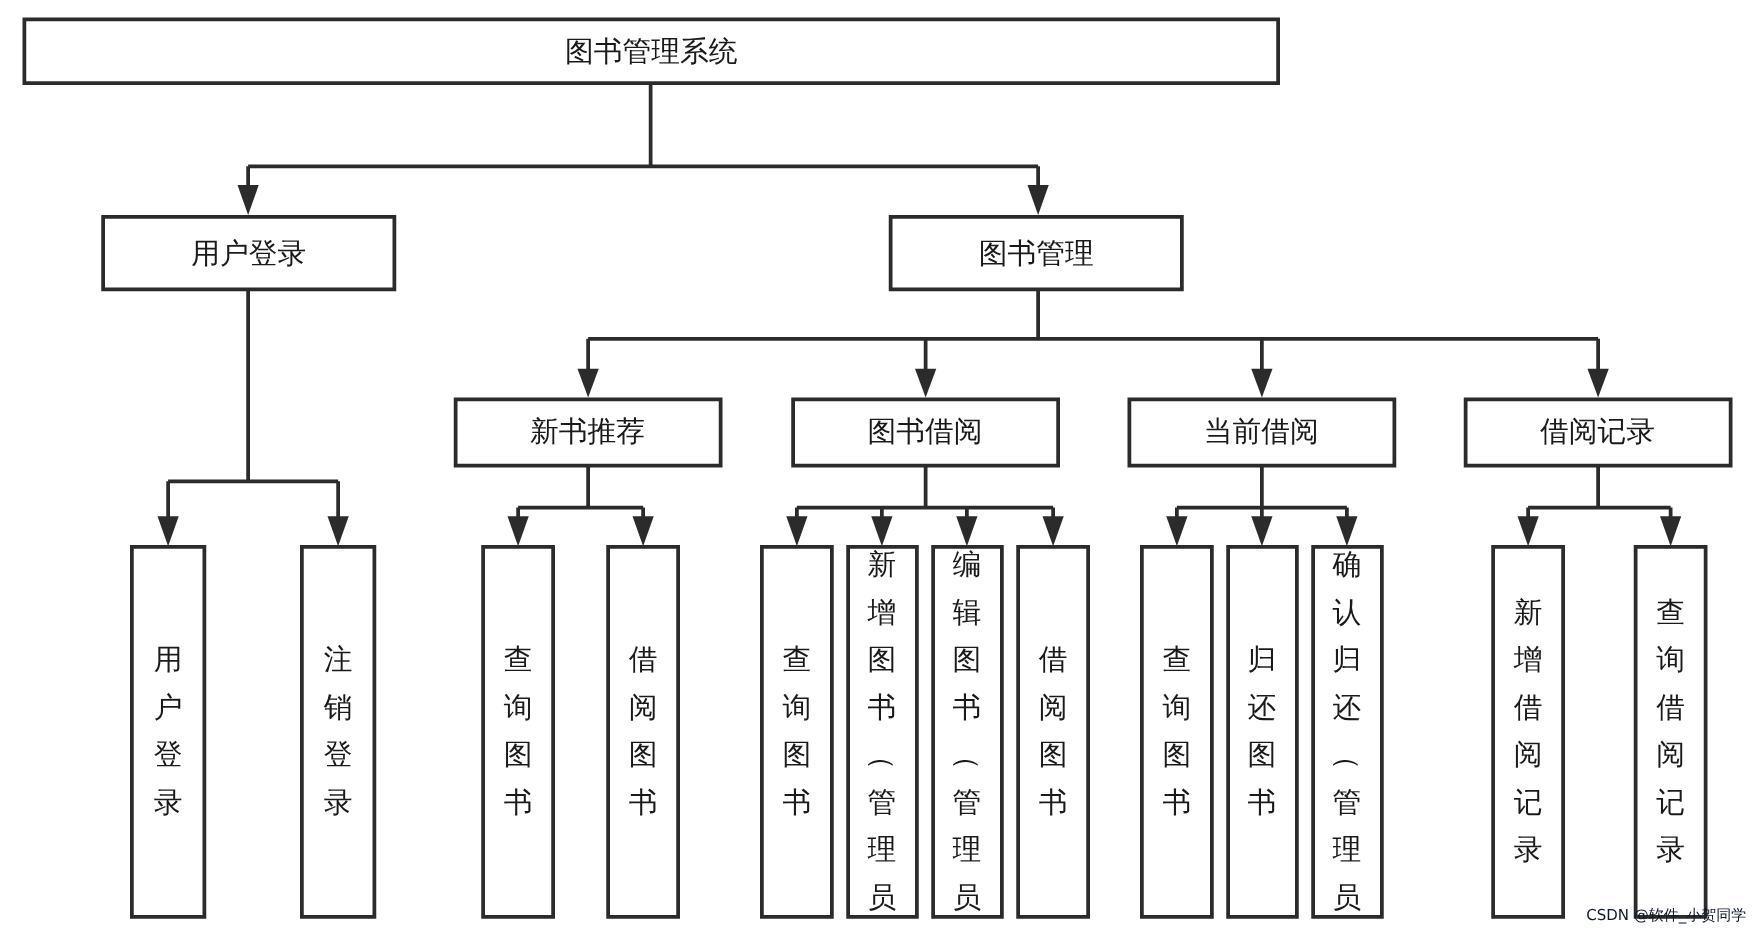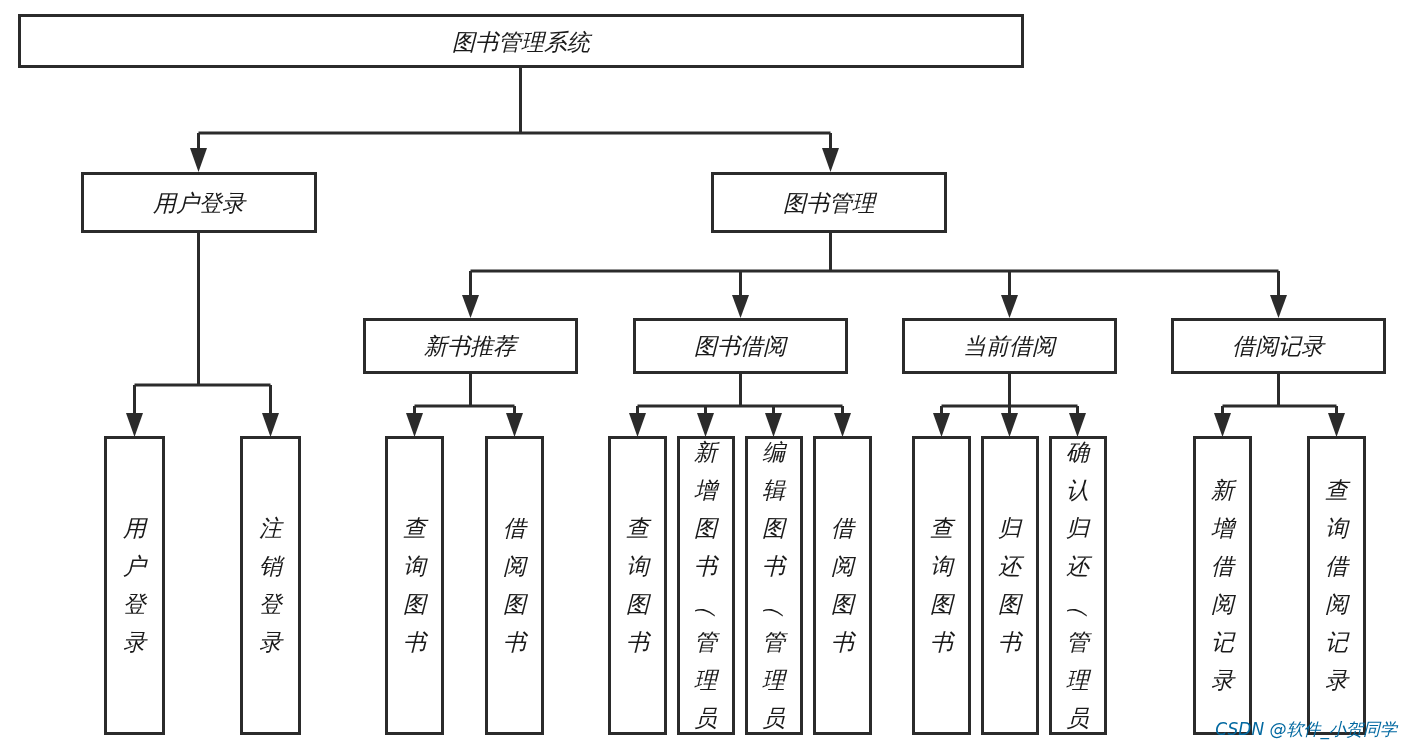--- a/index.html
+++ b/index.html
@@ -11,21 +11,20 @@
     width: 1405px;
     height: 747px;
     overflow: hidden;
     font-family: "DejaVu Sans", "Liberation Sans", sans-serif;
   }
   #diagram-root {
     position: relative;
     width: 1405px;
     height: 747px;
     background: #ffffff;
-    font-style: italic;
   }
   svg#flowchart {
     position: absolute;
     left: 0;
     top: 0;
     width: 1405px;
     height: 747px;
     display: block;
   }
   .node-box {
@@ -54,22 +53,22 @@
     font-family: "DejaVu Sans", "Liberation Sans", sans-serif;
     font-size: 23px;
     fill: #1a1a1a;
     text-anchor: middle;
   }
   .watermark {
     position: absolute;
     right: 8px;
     bottom: 6px;
     font-family: "DejaVu Sans", "Liberation Sans", sans-serif;
-    font-size: 17px;
-    color: #0369a1;
+    font-size: 12px;
+    color: #0f172a;
     white-space: nowrap;
     user-select: none;
   }
 </style>
 </head>
 <body>
 
 <div id="diagram-root">
 
   <svg id="flowchart" viewBox="0 0 1405 747" xmlns="http://www.w3.org/2000/svg">

